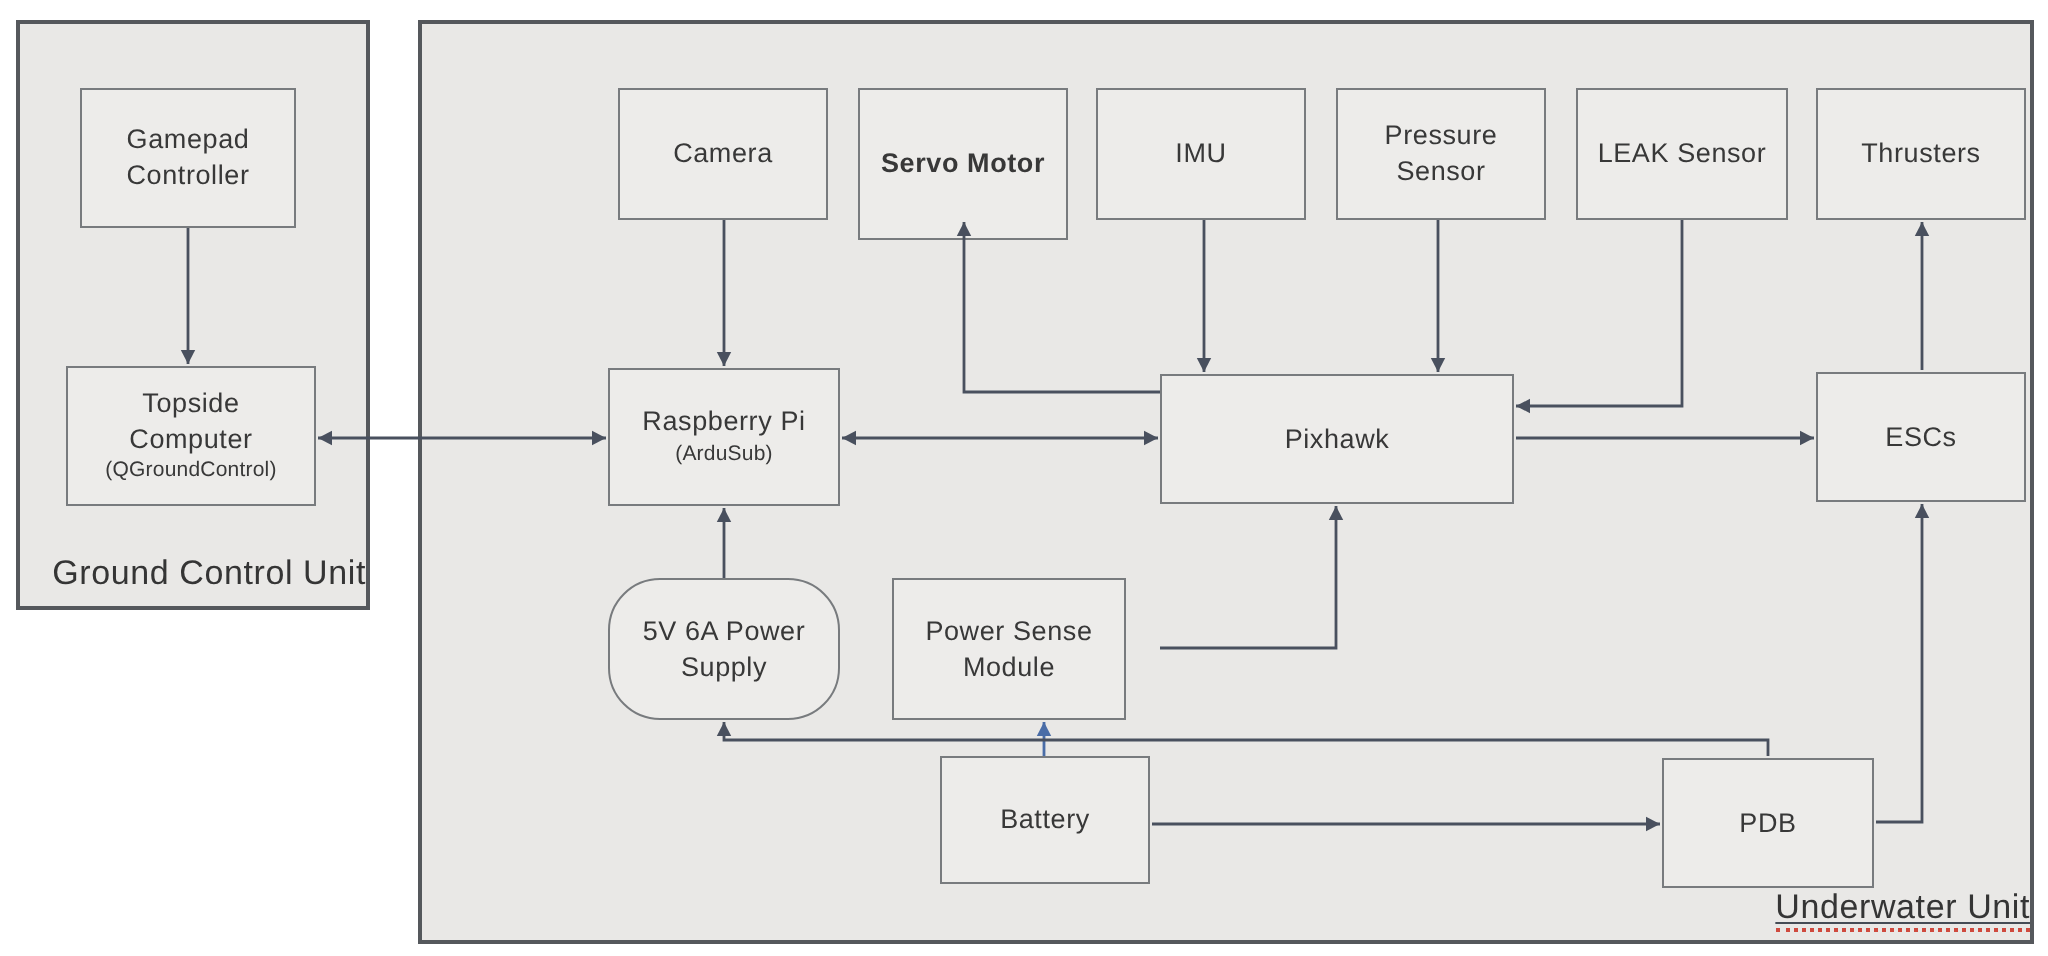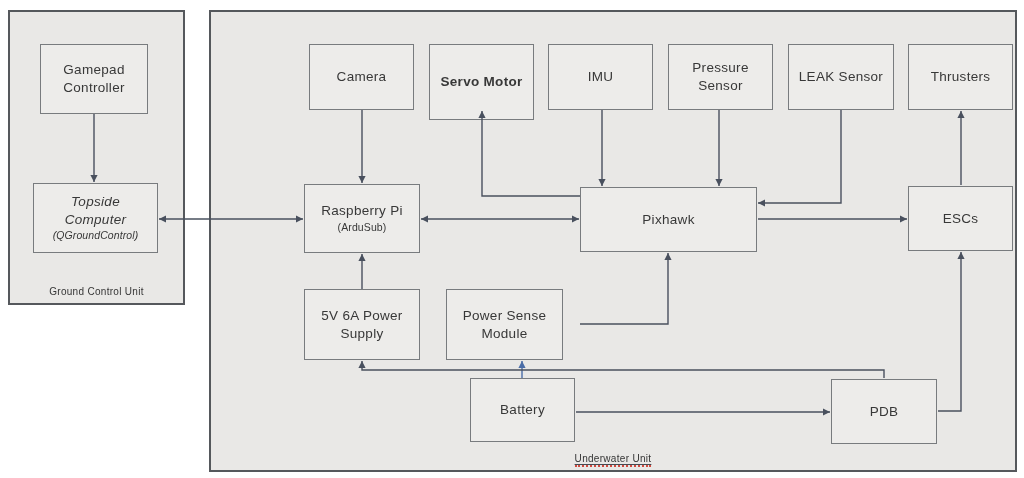--- a/index.html
+++ b/index.html
@@ -6,22 +6,22 @@
   .stage {
     position:relative; width:1024px; height:478px;
     font-family:"Liberation Sans","DejaVu Sans",sans-serif;
     color:#3a3a3a; overflow:hidden; background:#ffffff;
   }
   .container-box {
     position:absolute; background:#e9e8e6; border:2px solid #55585c;
     box-sizing:border-box;
   }
   .container-label {
-    position:absolute; left:0; right:0; bottom:6px; text-align:center;
-    font-size:10px; letter-spacing:0.3px; color:#353535;
+    position:absolute; left:0; right:0; bottom:6px; text-align:right;
+    font-size:17px; letter-spacing:0.3px; color:#353535;
   }
   .squiggle {
     text-decoration:underline; text-decoration-color:#454c55;
     text-underline-offset:2px; border-bottom:2px dotted #cf4a3f;
     padding-bottom:1px;
   }
   .node {
     position:absolute; background:#edecea; border:1.5px solid #787b7e;
     box-sizing:border-box; display:flex; flex-direction:column;
     align-items:center; justify-content:center; text-align:center;
@@ -41,21 +41,21 @@
   </div>
 
   <div class="container-box" style="left:209px; top:10px; width:808px; height:462px;">
     <div class="container-label"><span class="squiggle">Underwater Unit</span></div>
   </div>
 
   <div class="node" style="left:40px; top:44px; width:108px; height:70px;">
     <span>Gamepad Controller</span>
   </div>
 
-  <div class="node" style="left:33px; top:183px; width:125px; height:70px;font-style:italic;">
+  <div class="node" style="left:33px; top:183px; width:125px; height:70px;">
     <span>Topside Computer</span>
     <span class="sub">(QGroundControl)</span>
   </div>
 
   <div class="node" style="left:309px; top:44px; width:105px; height:66px;justify-content:center;">
     <span>Camera</span>
   </div>
 
   <div class="node" style="left:429px; top:44px; width:105px; height:76px;font-weight:bold;">
     <span>Servo Motor</span>
@@ -83,21 +83,21 @@
   </div>
 
   <div class="node" style="left:580px; top:187px; width:177px; height:65px;">
     <span>Pixhawk</span>
   </div>
 
   <div class="node" style="left:908px; top:186px; width:105px; height:65px;">
     <span>ESCs</span>
   </div>
 
-  <div class="node" style="left:304px; top:289px; width:116px; height:71px;">
+  <div class="node" style="left:304px; top:289px; width:116px; height:71px;border-radius:26px;">
     <span>5V 6A Power Supply</span>
   </div>
 
   <div class="node" style="left:446px; top:289px; width:117px; height:71px;">
     <span>Power Sense Module</span>
   </div>
 
   <div class="node" style="left:831px; top:379px; width:106px; height:65px;">
     <span>PDB</span>
   </div>

